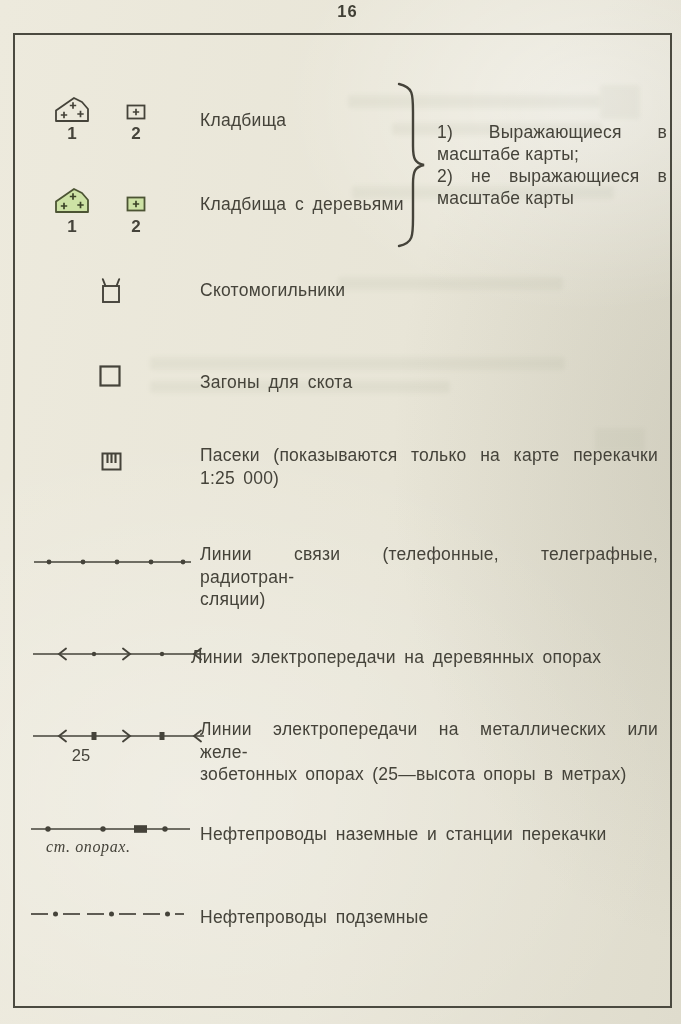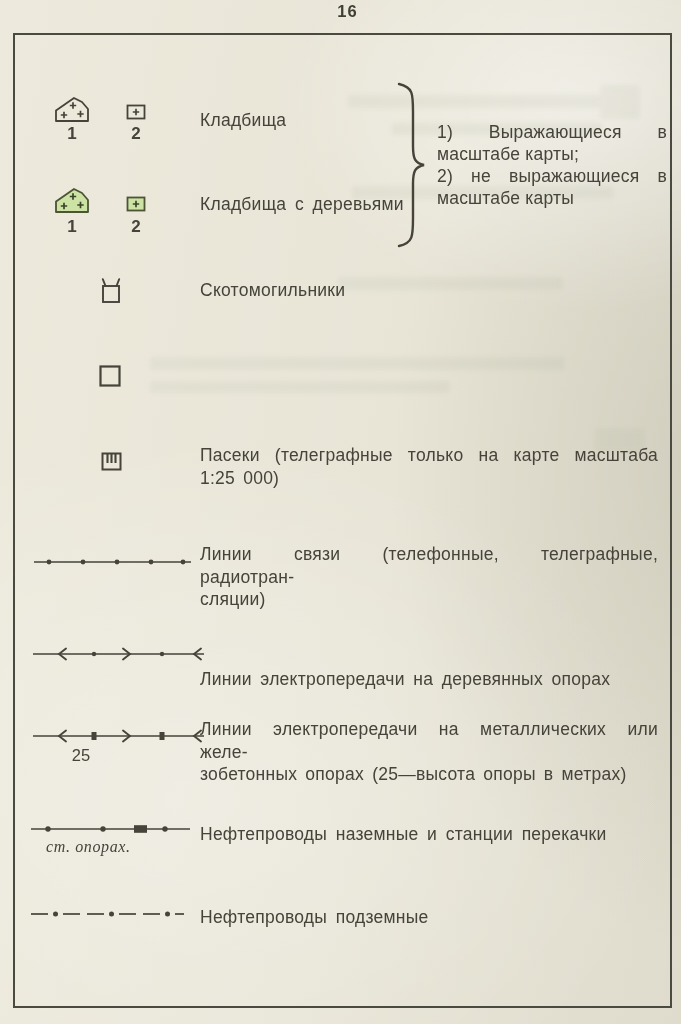--- a/index.html
+++ b/index.html
@@ -94,27 +94,28 @@
 
   <svg class="sym" style="left:98px;top:276px;" width="26" height="28" viewBox="0 0 26 28">
     <rect x="5" y="10" width="16" height="16" fill="none" stroke="#45433a" stroke-width="1.9"></rect>
     <path d="M7.5 10 L4.8 3.2 M18.5 10 L21.2 3.2" fill="none" stroke="#45433a" stroke-width="1.9" stroke-linecap="round"></path>
   </svg>
   <div class="lbl" style="left:200px;top:279px;">Скотомогильники</div>
 
   <svg class="sym" style="left:99px;top:365px;" width="22" height="22" viewBox="0 0 22 22">
     <rect x="1.5" y="1.5" width="19" height="19" fill="none" stroke="#45433a" stroke-width="2.2"></rect>
   </svg>
+  <div class="lbl" style="left:200px;top:371px;">Загоны для скота</div>
 
   <svg class="sym" style="left:101px;top:452px;" width="21" height="19" viewBox="0 0 21 19">
     <rect x="1.5" y="1.5" width="18" height="16" fill="none" stroke="#45433a" stroke-width="2"></rect>
     <path d="M6.5 2V11 M10.5 2V11 M14.5 2V11" fill="none" stroke="#45433a" stroke-width="2.1"></path>
   </svg>
   <div class="lines" style="left:200px;top:444px;">
-    <span class="ln jl">Пасеки (телеграфные только на карте масштаба</span>
+    <span class="ln jl">Пасеки (показываются только на карте перекачки</span>
     <span class="ln">1:25 000)</span>
   </div>
 
   <svg class="sym" style="left:33px;top:556px;" width="160" height="12" viewBox="0 0 160 12">
     <line x1="1" y1="6" x2="158" y2="6" stroke="#45433a" stroke-width="1.5"></line>
     <g fill="#45433a">
       <circle cx="16" cy="6" r="2.4"></circle>
         <circle cx="50" cy="6" r="2.4"></circle>
       <circle cx="84" cy="6" r="2.4"></circle>
         <circle cx="118" cy="6" r="2.4"></circle>
@@ -131,21 +132,21 @@
     <g fill="none" stroke="#45433a" stroke-width="1.9" stroke-linecap="round">
       <path d="M34 2.5 L27 8 L34 13.5"></path>
       <path d="M91 2.5 L98 8 L91 13.5"></path>
       <path d="M169 2.5 L162 8 L169 13.5"></path>
     </g>
     <g fill="#45433a">
       <circle cx="62" cy="8" r="2.2"></circle>
         <circle cx="130" cy="8" r="2.2"></circle>
     </g>
   </svg>
-  <div class="lbl" style="left:200px;top:646px;margin-top:22px;">Линии электропередачи на деревянных опорах</div>
+  <div class="lbl" style="left:191px;top:646px;">Линии электропередачи на деревянных опорах</div>
 
   <svg class="sym" style="left:32px;top:728px;" width="174" height="16" viewBox="0 0 174 16">
     <line x1="1" y1="8" x2="172" y2="8" stroke="#45433a" stroke-width="1.5"></line>
     <g fill="none" stroke="#45433a" stroke-width="1.9" stroke-linecap="round">
       <path d="M34 2.5 L27 8 L34 13.5"></path>
       <path d="M91 2.5 L98 8 L91 13.5"></path>
       <path d="M169 2.5 L162 8 L169 13.5"></path>
     </g>
     <g fill="#45433a">
       <rect x="59.5" y="4" width="5" height="8"></rect>

